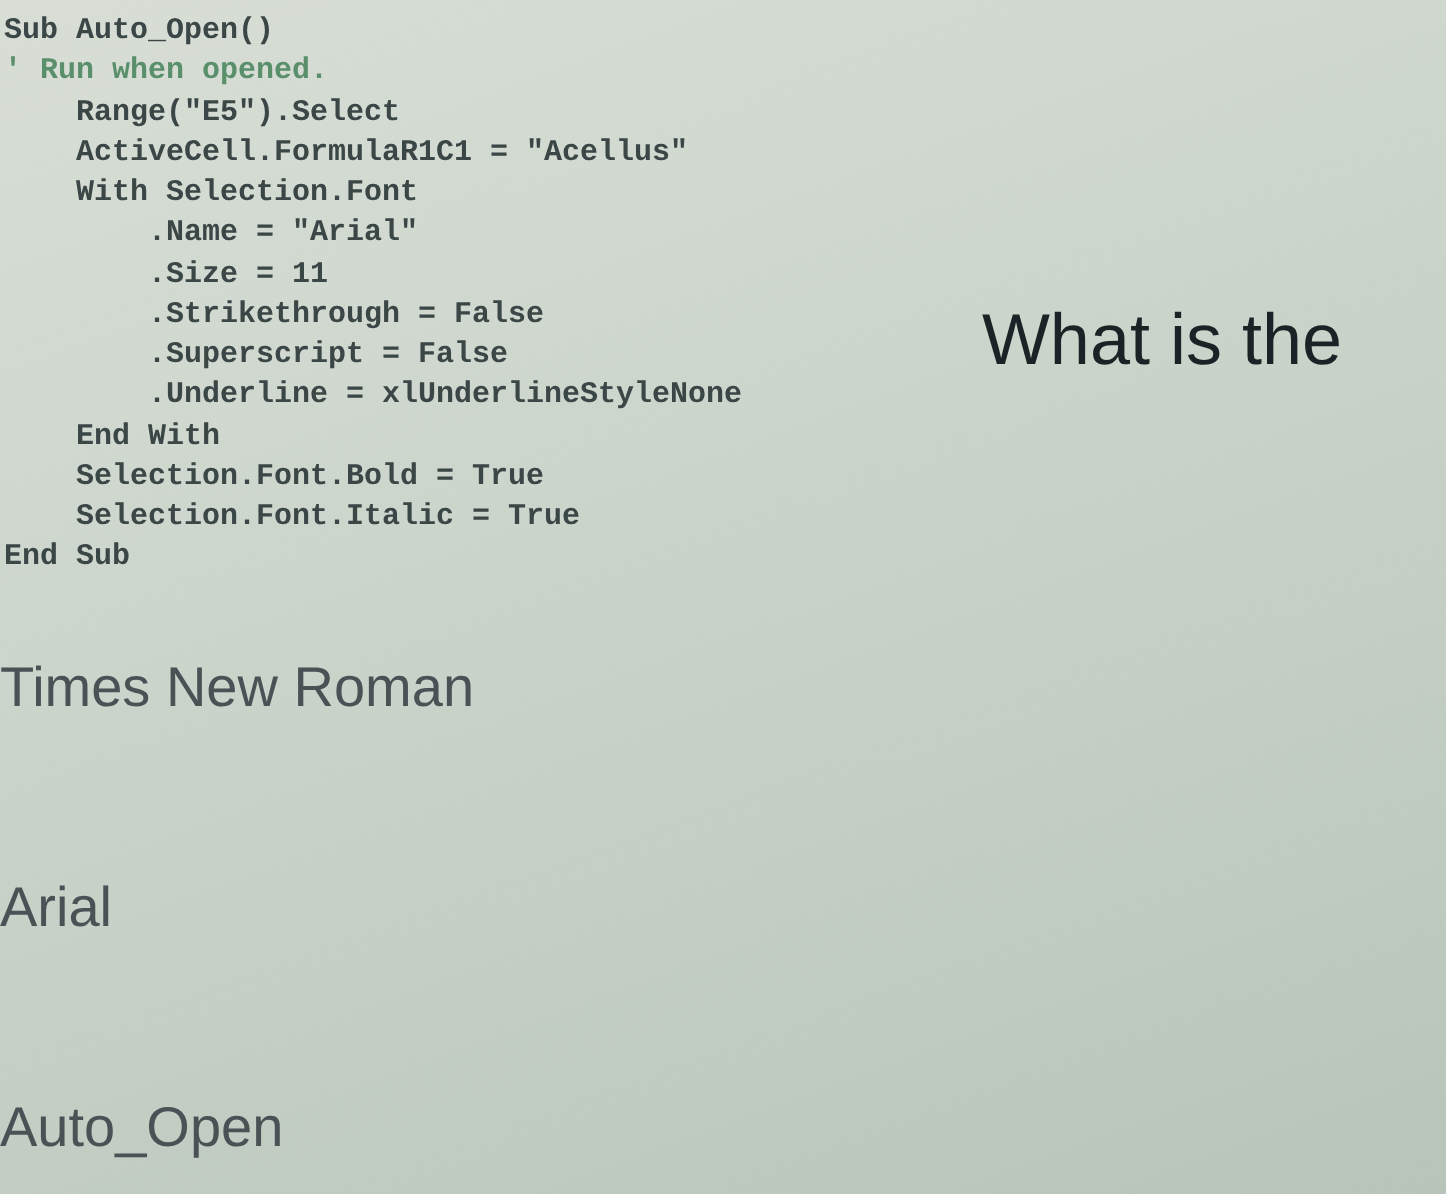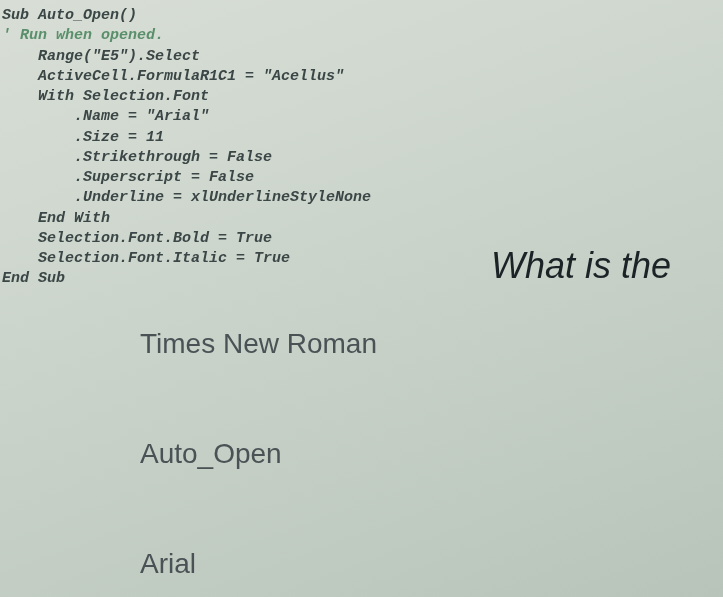--- a/index.html
+++ b/index.html
@@ -4,23 +4,22 @@
 <style>
   * { margin: 0; padding: 0; box-sizing: border-box; }
   html, body { width: 723px; height: 597px; font-family: Arial, sans-serif; }
   body {
     background: linear-gradient(160deg, #d8ded5 0%, #ccd5cc 40%, #b8c4ba 100%);
     position: relative;
     overflow: hidden;
   }
   .top-panel {
     display: flex;
-    align-items: flex-end;
+    align-items: center;
     padding: 6px 18px 10px 0;
-    font-style: italic;
   }
   .code-block {
     flex: 1 1 auto;
     font-family: "Courier New", monospace;
     font-size: 15px;
     line-height: 1.35;
     color: #3b4646;
     font-weight: bold;
     white-space: pre;
     padding-left: 2px;
@@ -32,21 +31,20 @@
     padding-top: 46px;
     padding-right: 8px;
     color: #1b2326;
     font-size: 36px;
     line-height: 1.3;
     text-align: center;
     font-family: Arial, sans-serif;
   }
   .answers {
     margin-top: 28px;
-    padding-left: 140px;
   }
   .answer {
     font-size: 28px;
     color: #4a5255;
     margin-bottom: 78px;
     font-family: "Segoe UI", Arial, sans-serif;
   }
 </style>
 </head>
 <body>
@@ -67,15 +65,15 @@
 <span>    Selection.Font.Italic = True</span>
 <span>End Sub</span></div>
 
   <div class="question">
     <div>What is the</div>
   </div>
 </div>
 
 <div class="answers">
   <div class="answer">Times New Roman</div>
+  <div class="answer">Arial</div>
   <div class="answer">Auto_Open</div>
-  <div class="answer">Arial</div>
 </div>
 
 </body></html>

